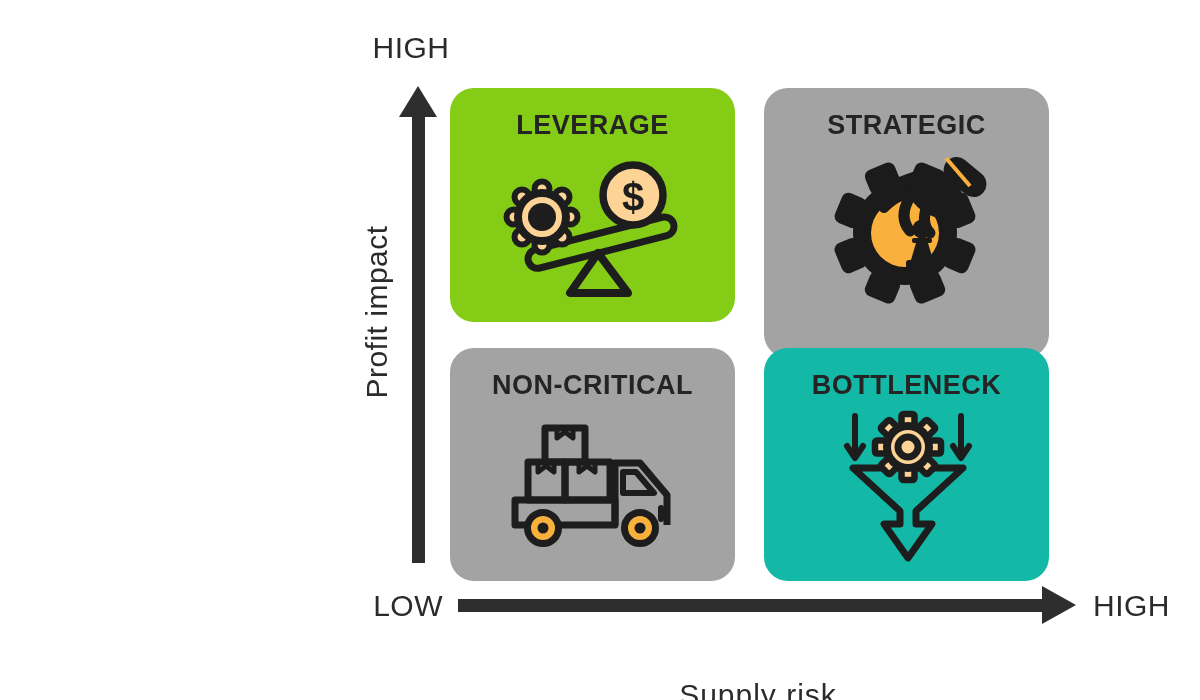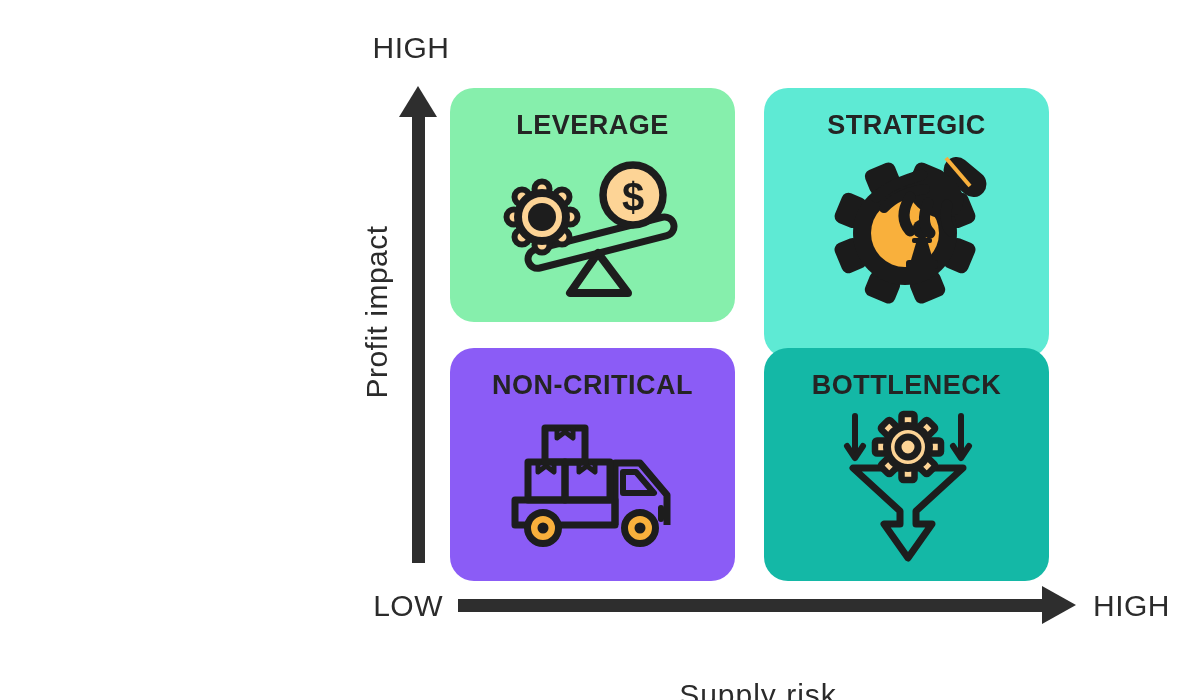--- a/index.html
+++ b/index.html
@@ -18,23 +18,23 @@
   .x-title{left:758px;top:630px;transform:translateX(-50%);letter-spacing:1px;margin-top:48px;}
   
   .y-axis-line{position:absolute;left:412px;top:112px;width:13px;height:451px;background:#2e2e2e;}
   .y-axis-head{position:absolute;left:399px;top:86px;width:0;height:0;
     border-left:19px solid transparent;border-right:19px solid transparent;border-bottom:31px solid #2e2e2e;}
   .x-axis-line{position:absolute;left:458px;top:599px;width:584px;height:13px;background:#2e2e2e;}
   .x-axis-head{position:absolute;left:1042px;top:586px;width:0;height:0;
     border-top:19.5px solid transparent;border-bottom:19.5px solid transparent;border-left:34px solid #2e2e2e;}
   
   .q{position:absolute;width:285px;border-radius:24px;}
-  .q-tl{left:450px;top:88px;height:234px;background:#86efac;}
-  .q-tr{left:764px;top:88px;height:270px;background:#5eead4;}
-  .q-bl{left:450px;top:348px;height:233px;background:#8b5cf6;}
+  .q-tl{left:450px;top:88px;height:234px;background:#84cc16;}
+  .q-tr{left:764px;top:88px;height:270px;background:#a3a3a3;}
+  .q-bl{left:450px;top:348px;height:233px;background:#a3a3a3;}
   .q-br{left:764px;top:348px;height:233px;background:#14b8a6;}
   .q-label{position:absolute;left:0;right:0;top:22px;text-align:center;
     font-size:27px;font-weight:700;letter-spacing:0.5px;color:#242424;}
   .q-icon{position:absolute;}
 </style>
 </head>
 <body>
 
 <div class="canvas">
 

